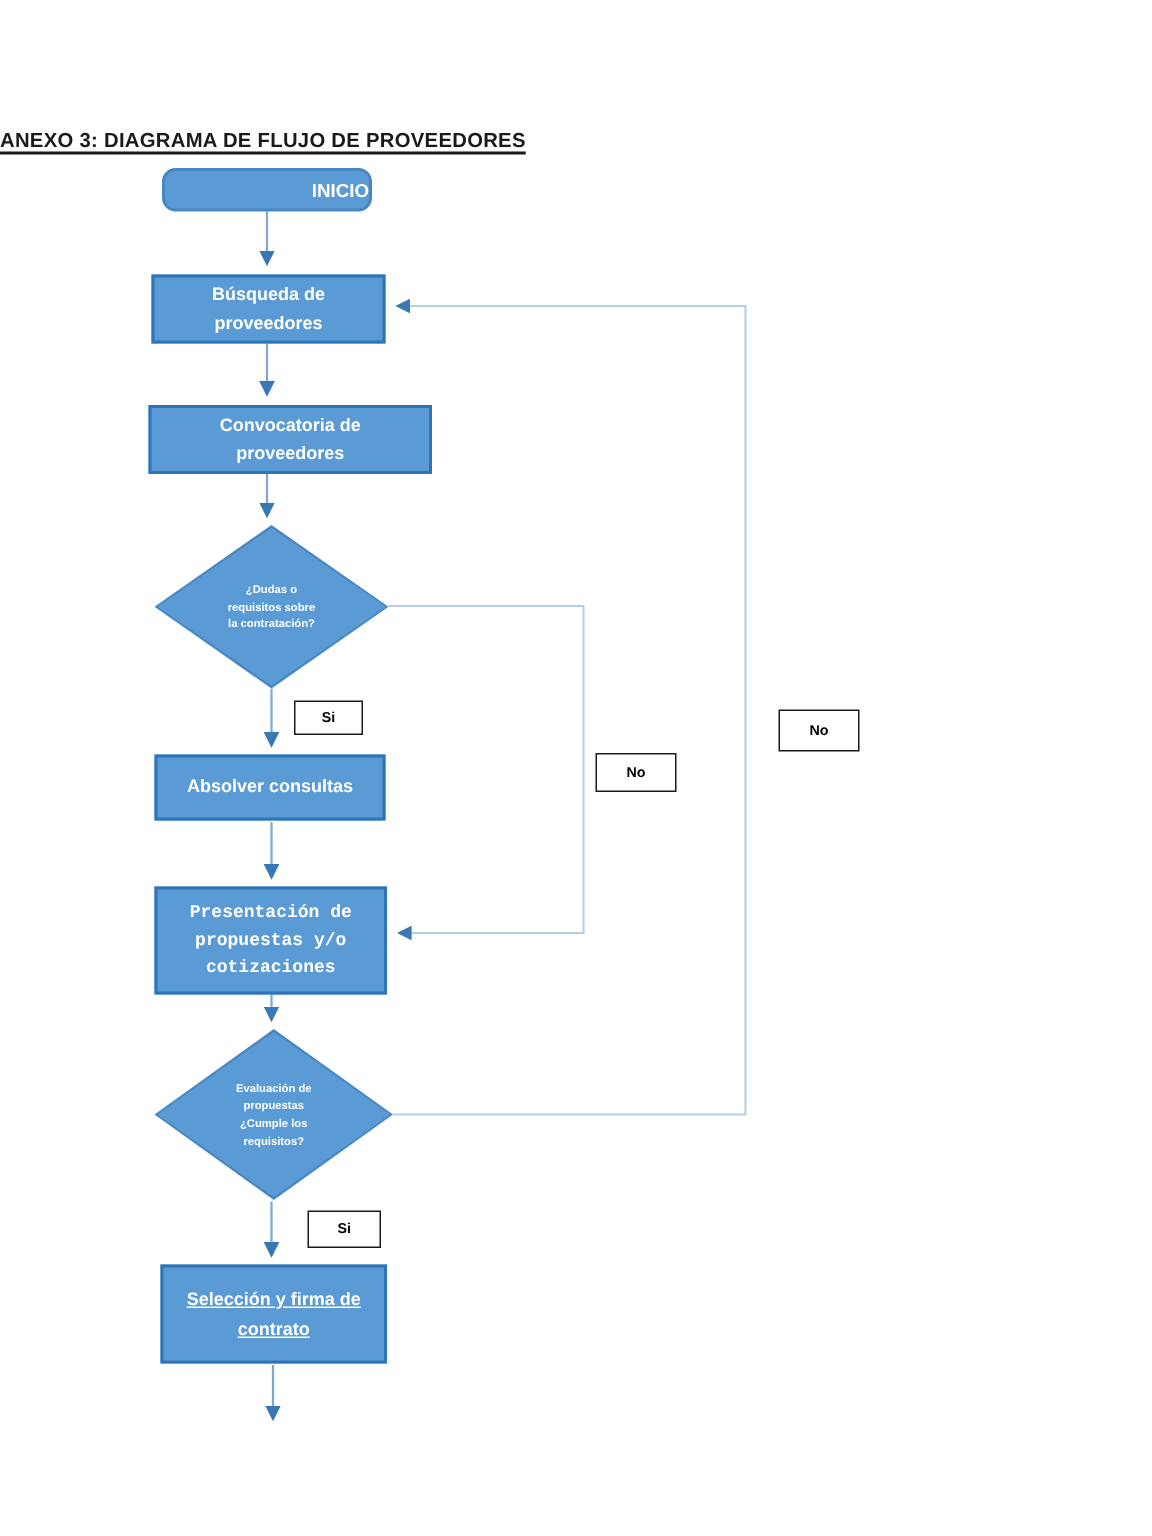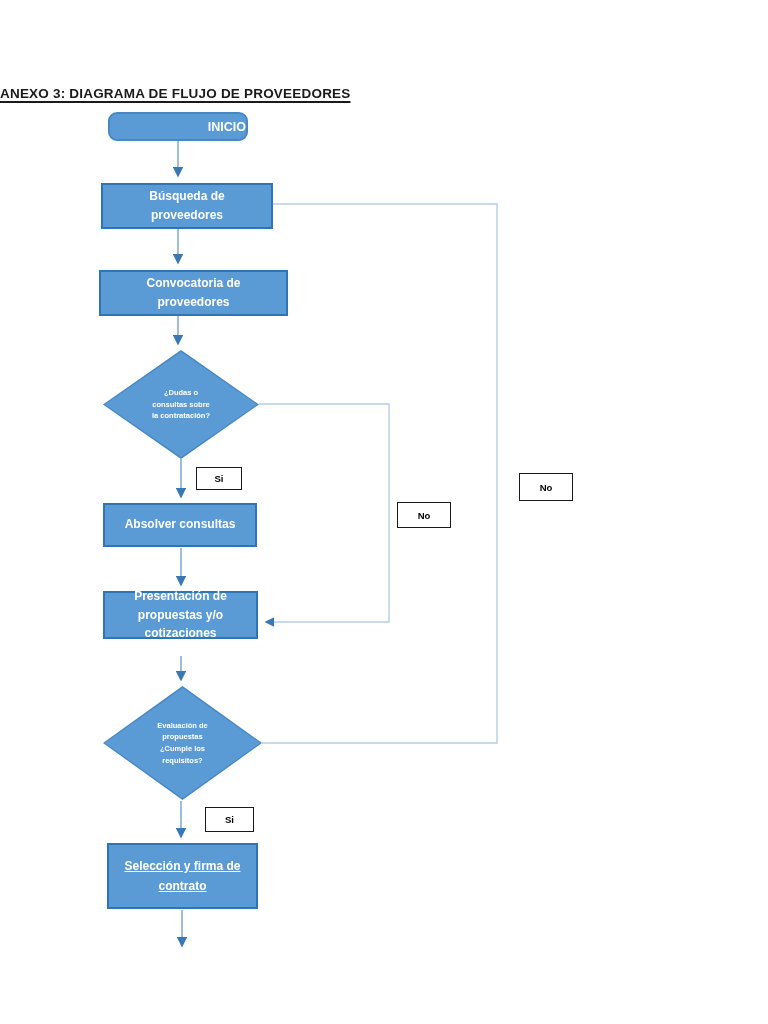--- a/index.html
+++ b/index.html
@@ -88,48 +88,48 @@
     <g stroke="#B5CEE7" stroke-width="1.4" fill="none">
       <path d="M259,404 L389,404 L389,622 L266,622" marker-end="url(#ahl)"></path>
       <path d="M262,743 L497,743 L497,204 L265,204" marker-end="url(#ahl)"></path>
     </g>
   </svg>
 
   <div class="node terminator" style="left:108px;top:112px;width:140px;height:29px;">
     <span>INICIO</span>
   </div>
 
-  <div class="node process" style="left:101px;top:183px;width:172px;height:46px;padding:4px 18px;">
+  <div class="node process" style="left:101px;top:183px;width:156px;height:46px;padding:4px 18px;">
     <span>Búsqueda de proveedores</span>
   </div>
 
   <div class="node process" style="left:99px;top:270px;width:189px;height:46px;padding:0 18px;">
     <span>Convocatoria de proveedores</span>
   </div>
 
   <div class="diamond-outer" style="left:103px;top:350px;width:156px;height:109px;">
     <div class="diamond-inner"></div>
     <div class="diamond-text">
-      <div>¿Dudas o consultas sobre la contratación?</div>
+      <div>¿Dudas o requisitos sobre la contratación?</div>
     </div>
   </div>
 
   <div class="branch-label" style="left:196px;top:467px;width:44px;height:21px;">
     <span>Si</span>
   </div>
 
   <div class="branch-label" style="left:397px;top:502px;width:52px;height:24px;">
     <span>No</span>
   </div>
 
   <div class="node process" style="left:103px;top:503px;width:154px;height:44px;">
     <span>Absolver consultas</span>
   </div>
 
-  <div class="node process" style="left:103px;top:591px;width:155px;height:48px;padding:0 8px;line-height:1.55;">
+  <div class="node process" style="left:103px;top:591px;width:155px;height:72px;padding:0 8px;line-height:1.55;font-family:Liberation Mono, monospace;">
     <span>Presentación de propuestas y/o cotizaciones</span>
   </div>
 
   <div class="diamond-outer" style="left:103px;top:686px;width:159px;height:114px;">
     <div class="diamond-inner"></div>
     <div class="diamond-text wide">
       <div>Evaluación de propuestas ¿Cumple los requisitos?</div>
     </div>
   </div>
 

